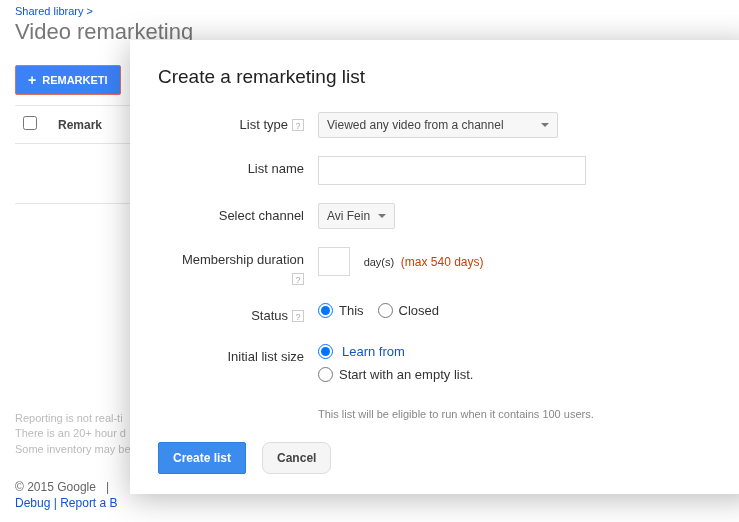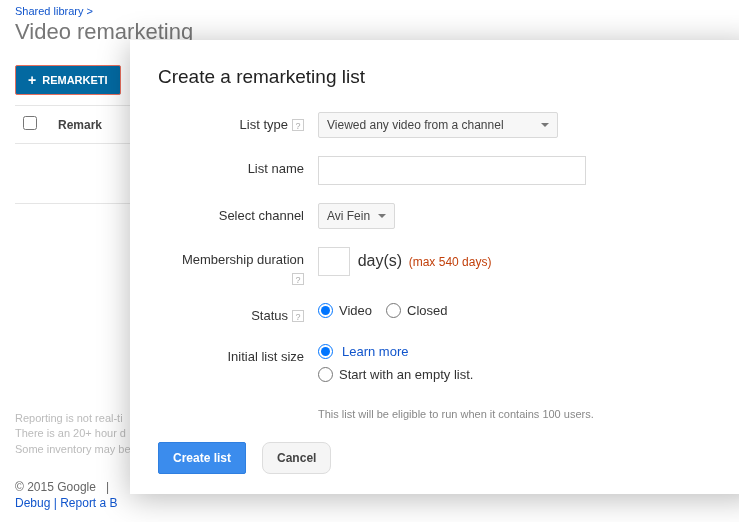--- a/index.html
+++ b/index.html
@@ -29,21 +29,21 @@
     .page-title {
       padding: 0 15px 10px;
       font-size: 22px;
       font-weight: 400;
       color: #777;
     }
     .bg-toolbar {
       margin: 10px 15px;
     }
     .btn-remarketing {
-      background: #0369a1;
+      background: #3b82f6;
       color: #fff;
       border: 1px solid #e56e5d;
       padding: 6px 12px;
       font-size: 11px;
       font-weight: bold;
       border-radius: 2px;
       display: inline-flex;
       align-items: center;
       cursor: pointer;
     }
@@ -201,22 +201,22 @@
       font-size: 13px;
       width: 268px;
     }
     .num-input {
       border: 1px solid #d9d9d9;
       padding: 6px 4px;
       width: 32px;
       font-size: 13px;
     }
     .unit-text {
-      font-size: 16px;
-      margin-left: 4px;
+      font-size: 11px;
+      margin-left: 10px;
     }
     .hint-text {
       font-size: 12px;
       color: #c2410c;
       margin-left: 3px;
     }
     .radio-row {
       display: flex;
       align-items: center;
       margin-bottom: 8px;
@@ -369,38 +369,38 @@
 
   <div class="form-row">
     <div class="form-label">
       <span>Status</span>
       <span class="help-icon">?</span>
     </div>
     <div class="form-field">
       <div class="radio-group">
         <label class="radio-row">
           <input type="radio" name="status" checked="" style="">
-          <span>Video</span>
+          <span>This</span>
         </label>
         <label class="radio-row">
           <input type="radio" name="status" style="">
           <span>Closed</span>
         </label>
       </div>
     </div>
   </div>
 
   <div class="form-row">
     <div class="form-label">
       <span>Initial list size</span>
     </div>
     <div class="form-field">
       <label class="radio-row">
         <input type="radio" name="initial" checked="" style="">
-        <a href="#" class="learn-more">Learn more</a>
+        <a href="#" class="learn-more">Learn from</a>
       </label>
       <label class="radio-row">
         <input type="radio" name="initial" style="">
         <span>Start with an empty list.</span>
       </label>
     </div>
   </div>
 
   <div class="note-text">This list will be eligible to run when it contains 100 users.</div>
 

